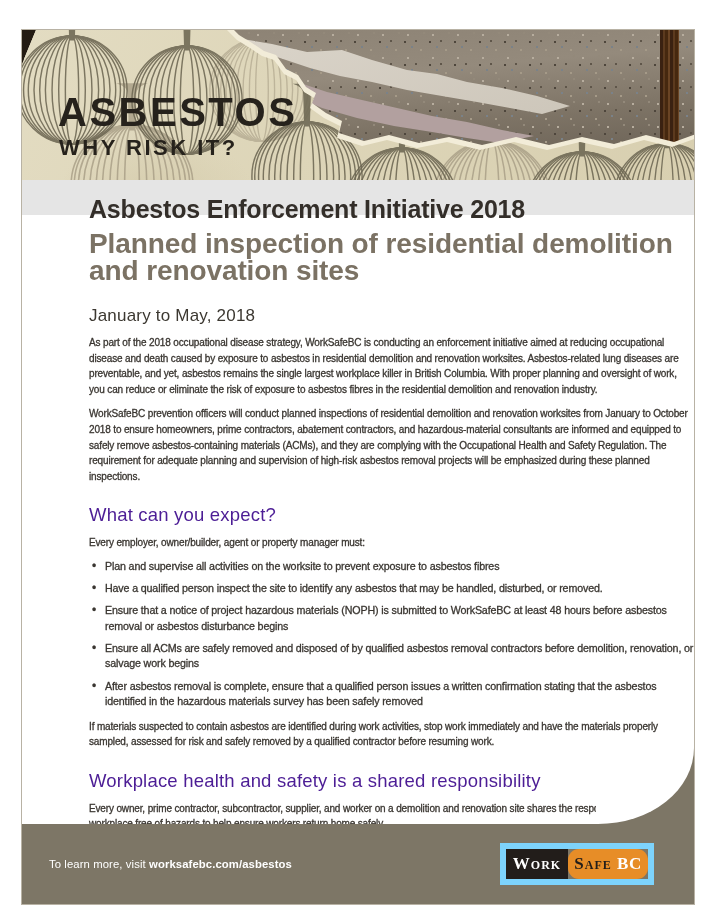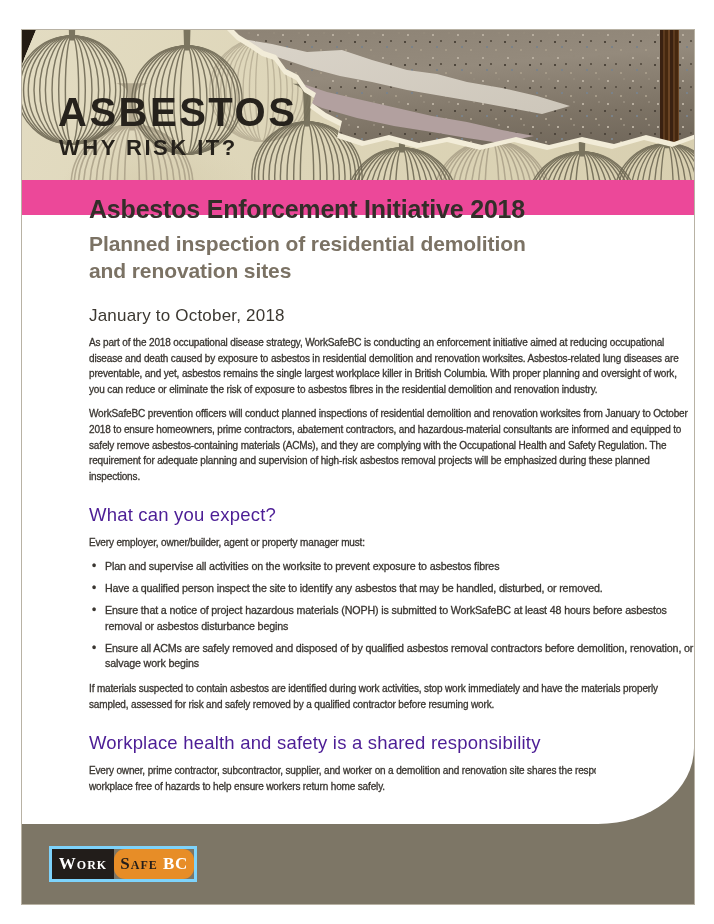--- a/index.html
+++ b/index.html
@@ -1,21 +1,21 @@
 <!DOCTYPE html>
 <html><head>
 <meta charset="utf-8">
 <style>
   html,body{margin:0;padding:0;background:#ffffff;}
   .canvas{position:relative;width:714px;height:924px;background:#fff;overflow:hidden;
           font-family:"Liberation Sans",sans-serif;}
   .page{position:absolute;left:21px;top:29px;width:672px;height:874px;background:#fff;
         border:1px solid #b8b2a4;box-sizing:content-box;}
   
-  .banner{position:absolute;left:0;top:0;width:672px;height:185px;background:#ec4899;overflow:hidden;}
+  .banner{position:absolute;left:0;top:0;width:672px;height:185px;background:#e5e5e5;overflow:hidden;}
   .dark-strip{position:absolute;left:0;top:0;width:672px;height:34px;
               background:linear-gradient(90deg,#241c13,#120e0a 40%,#2a2117);}
   .concrete{position:absolute;left:205px;top:0;width:467px;height:122px;
     background:
       radial-gradient(3px 3px at 6px 5px, #b7ad9e 40%, transparent 41%),
       radial-gradient(2px 2px at 14px 11px, #5f564a 45%, transparent 46%),
       radial-gradient(3px 2px at 22px 3px, #93897a 45%, transparent 46%),
       radial-gradient(2px 3px at 10px 17px, #7a8289 45%, transparent 46%),
       radial-gradient(3px 3px at 19px 20px, #a59a88 45%, transparent 46%),
       radial-gradient(2px 2px at 3px 12px, #4e463c 45%, transparent 46%),
@@ -33,38 +33,38 @@
   .wallpaper{background:
       radial-gradient(140px 90px at 20% 110%, #d6cdae 0%, transparent 70%),
       linear-gradient(115deg,#e3dcc2 0%,#ddd5b8 45%,#d8cfb0 100%);}
   .banner-title{position:absolute;left:36px;top:62px;font-size:40px;font-weight:700;
       letter-spacing:2.5px;color:#26221c;line-height:1;}
   .banner-tagline{position:absolute;left:37px;top:107px;font-size:22px;font-weight:700;
       letter-spacing:2.5px;color:#26221c;line-height:1;}
   
   .content{position:absolute;left:27px;top:145px;width:606px;color:#3a3631;margin-left:40px;}
   .content h1{margin:20px 0 0 0;font-size:25px;line-height:1.12;font-weight:700;color:#332e29;letter-spacing:-0.2px;}
-  .subtitle{margin-top:7px;font-size:21px;line-height:27px;font-weight:700;color:#7b7264;letter-spacing:-0.1px;}
+  .subtitle{margin-top:7px;font-size:28px;line-height:27px;font-weight:700;color:#7b7264;letter-spacing:-0.1px;}
   .date-head{margin-top:22px;font-size:17px;font-weight:400;color:#3c3831;letter-spacing:0.2px;}
   .content p{margin:9px 0 0 0;font-size:10px;line-height:15.6px;letter-spacing:-0.15px;
              -webkit-text-stroke:0.3px #3a3631;}
   .section-head{margin:20px 0 0 0;font-size:18.5px;font-weight:400;color:#4c1d95;letter-spacing:0.2px;}
   ul.bullets{margin:8px 0 0 0;padding:0;list-style:none;}
   ul.bullets li{position:relative;margin:0 0 6.5px 0;padding-left:16px;font-size:10.7px;
       line-height:15.6px;letter-spacing:-0.15px;-webkit-text-stroke:0.3px #3a3631;}
   ul.bullets li::before{content:"\2022";position:absolute;left:3px;top:0;font-size:12px;}
   
   .swoosh{position:absolute;right:0;bottom:80px;width:98px;height:76px;background:#7d7666;}
   .swoosh::after{content:"";position:absolute;inset:0;background:#fff;border-bottom-right-radius:96px 76px;}
   .footer{position:absolute;left:0;bottom:0;width:672px;height:80px;background:#7d7666;
           display:flex;align-items:center;justify-content:space-between;box-sizing:border-box;
           padding:0 40px 0 27px;}
   .cta{color:#fff;font-size:11.3px;letter-spacing:0.1px;}
   .cta .link{font-weight:700;}
-  .logo{display:flex;height:30px;border:3px solid #7dd3fc;font-family:"Liberation Serif",serif;
+  .logo{display:flex;height:30px;border:6px solid #7dd3fc;font-family:"Liberation Serif",serif;
         font-weight:700;font-variant:small-caps;font-size:17px;line-height:30px;letter-spacing:1px;}
   .logo .lw{display:block;width:62px;background:#221d1a;color:#fff;text-align:center;}
   .logo .lo{display:block;width:80px;background:#e78d27;text-align:center;white-space:nowrap;border-radius:11px;}
   .logo .ls{color:#221d1a;}
   .logo .lb{color:#fff;font-variant:normal;letter-spacing:0.5px;}
 </style>
 </head>
 <body>
 
 <div class="canvas">
@@ -110,40 +110,44 @@
       <div class="banner-title">ASBESTOS</div>
       <div class="banner-tagline">WHY RISK IT?</div>
     </div>
 
     <div class="content">
       <h1>Asbestos Enforcement Initiative 2018</h1>
       <div class="subtitle">
         <div>Planned inspection of residential demolition</div>
         <div>and renovation sites</div>
       </div>
-      <div class="date-head">January to October, 2018</div>
+      <div class="date-head">January to May, 2018</div>
       <p>As part of the 2018 occupational disease strategy, WorkSafeBC is conducting an enforcement initiative aimed at reducing occupational disease and death caused by exposure to asbestos in residential demolition and renovation worksites. Asbestos-related lung diseases are preventable, and yet, asbestos remains the single largest workplace killer in British Columbia. With proper planning and oversight of work, you can reduce or eliminate the risk of exposure to asbestos fibres in the residential demolition and renovation industry.</p>
       <p>WorkSafeBC prevention officers will conduct planned inspections of residential demolition and renovation worksites from January to October 2018 to ensure homeowners, prime contractors, abatement contractors, and hazardous-material consultants are informed and equipped to safely remove asbestos-containing materials (ACMs), and they are complying with the Occupational Health and Safety Regulation. The requirement for adequate planning and supervision of high-risk asbestos removal projects will be emphasized during these planned inspections.</p>
 
       <h2 class="section-head">What can you expect?</h2>
       <p>Every employer, owner/builder, agent or property manager must:</p>
       <ul class="bullets">
         <li>Plan and supervise all activities on the worksite to prevent exposure to asbestos fibres</li>
         <li>Have a qualified person inspect the site to identify any asbestos that may be handled, disturbed, or removed.</li>
         <li>Ensure that a notice of project hazardous materials (NOPH) is submitted to WorkSafeBC at least 48 hours before asbestos removal or asbestos disturbance begins</li>
         <li>Ensure all ACMs are safely removed and disposed of by qualified asbestos removal contractors before demolition, renovation, or salvage work begins</li>
+        <li>After asbestos removal is complete, ensure that a qualified person issues a written confirmation stating that the asbestos identified in the hazardous materials survey has been safely removed</li>
       </ul>
       <p>If materials suspected to contain asbestos are identified during work activities, stop work immediately and have the materials properly sampled, assessed for risk and safely removed by a qualified contractor before resuming work.</p>
 
       <h2 class="section-head">Workplace health and safety is a shared responsibility</h2>
       <p>Every owner, prime contractor, subcontractor, supplier, and worker on a demolition and renovation site shares the responsibility to keep the workplace free of hazards to help ensure workers return home safely.</p>
     </div>
 
     <div class="swoosh"></div>
     <div class="footer">
+      <div class="cta">
+        <span>To learn more, visit </span><span class="link">worksafebc.com/asbestos</span>
+      </div>
       <div class="logo">
         <span class="lw">Work</span>
         <span class="lo"><span class="ls">Safe</span> <span class="lb">BC</span></span>
       </div>
     </div>
 
   </div>
 </div>
 
 </body></html>

